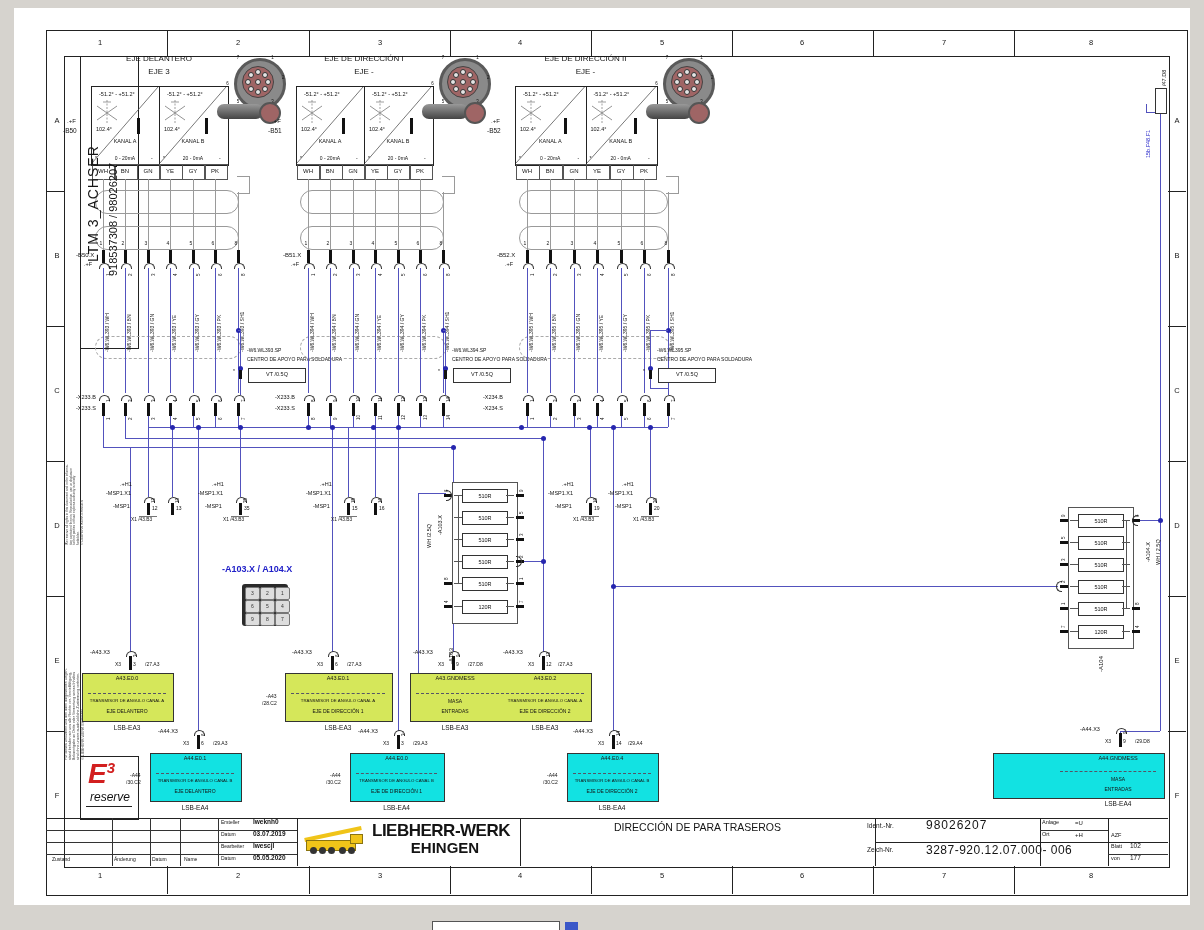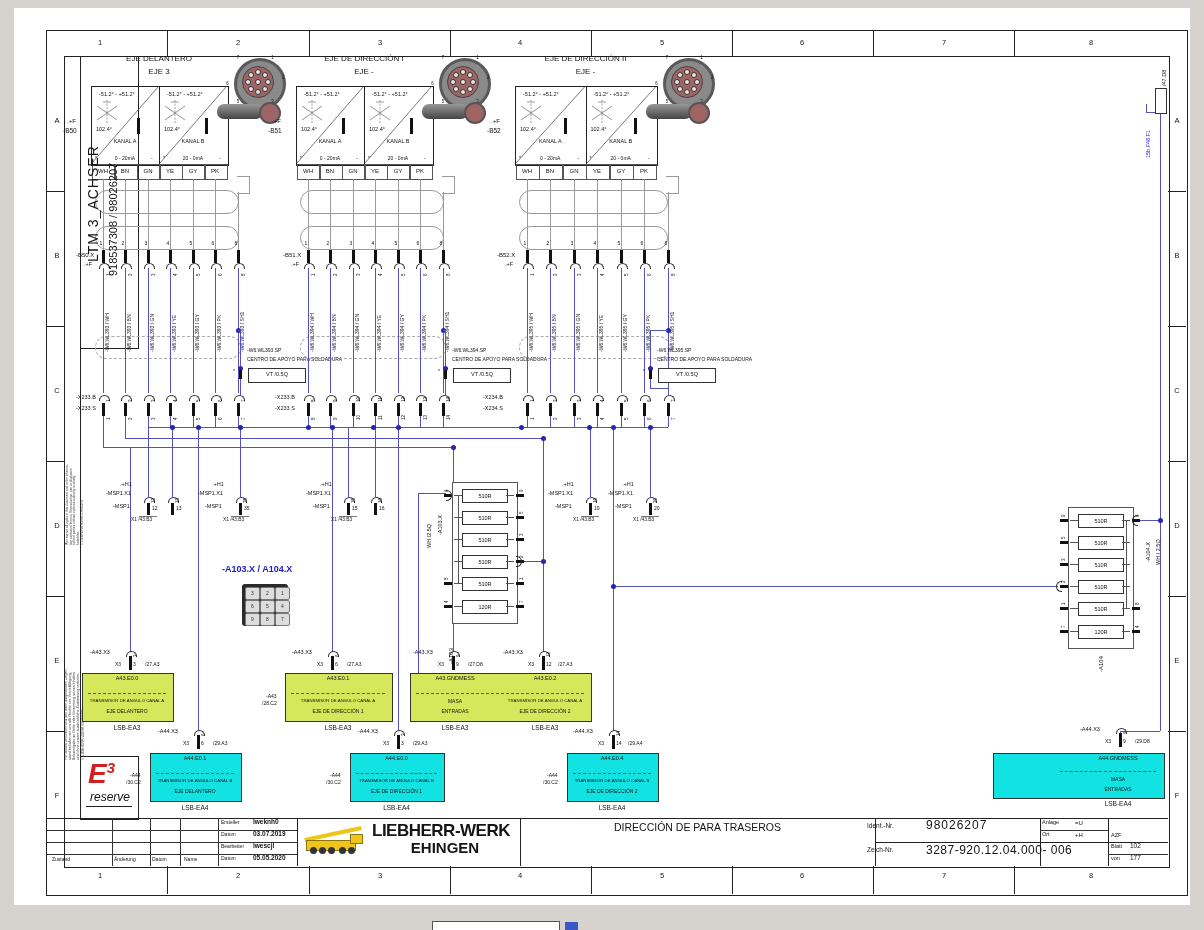--- a/index.html
+++ b/index.html
@@ -956,21 +956,21 @@
       <span class="boxline" style="left:2px;top:48px;width:46px;height:1px;"></span>
     </div>
 
     <div class="abs" style="left:1141px;top:80px;width:10px;height:24px;border:1px solid #333;background:#fff;"></div>
     <div class="txt rot" style="left:1148px;top:78px;font-size:5.5px;">/47.D8</div>
     <div class="txt rot" style="left:1132px;top:150px;font-size:5.5px;color:#2020c8;">15b.F48.F1</div>
 
     <div class="txt" style="left:853px;top:815px;font-size:6.5px;">Ident.-Nr.</div>
     <div class="txt" style="left:912px;top:811px;font-size:12px;letter-spacing:1px;">98026207</div>
     <div class="txt" style="left:853px;top:839px;font-size:6.5px;">Zeich-Nr.</div>
-    <div class="txt" style="left:912px;top:836px;font-size:12px;letter-spacing:0.5px;">3287-920.12.04.000- 006</div>
+    <div class="txt" style="left:912px;top:836px;font-size:12px;letter-spacing:0.5px;">3287-920.12.07.000- 006</div>
     <div class="txt" style="left:1028px;top:812px;font-size:5.5px;">Anlage</div>
     <div class="txt" style="left:1061px;top:812px;font-size:6px;">=U</div>
     <div class="txt" style="left:1028px;top:824px;font-size:5.5px;">Ort</div>
     <div class="txt" style="left:1061px;top:824px;font-size:6px;">+H</div>
     <div class="txt" style="left:1097px;top:825px;font-size:5.5px;">AZF</div>
     <div class="txt" style="left:1097px;top:836px;font-size:5.5px;">Blatt</div>
     <div class="txt" style="left:1116px;top:835px;font-size:6.5px;">102</div>
     <div class="txt" style="left:1097px;top:848px;font-size:5.5px;">von</div>
     <div class="txt" style="left:1116px;top:847px;font-size:6.5px;">177</div>
     <div class="txt cen" style="left:506px;top:814px;width:355px;font-size:10.5px;">DIRECCIÓN DE PARA TRASEROS</div>

